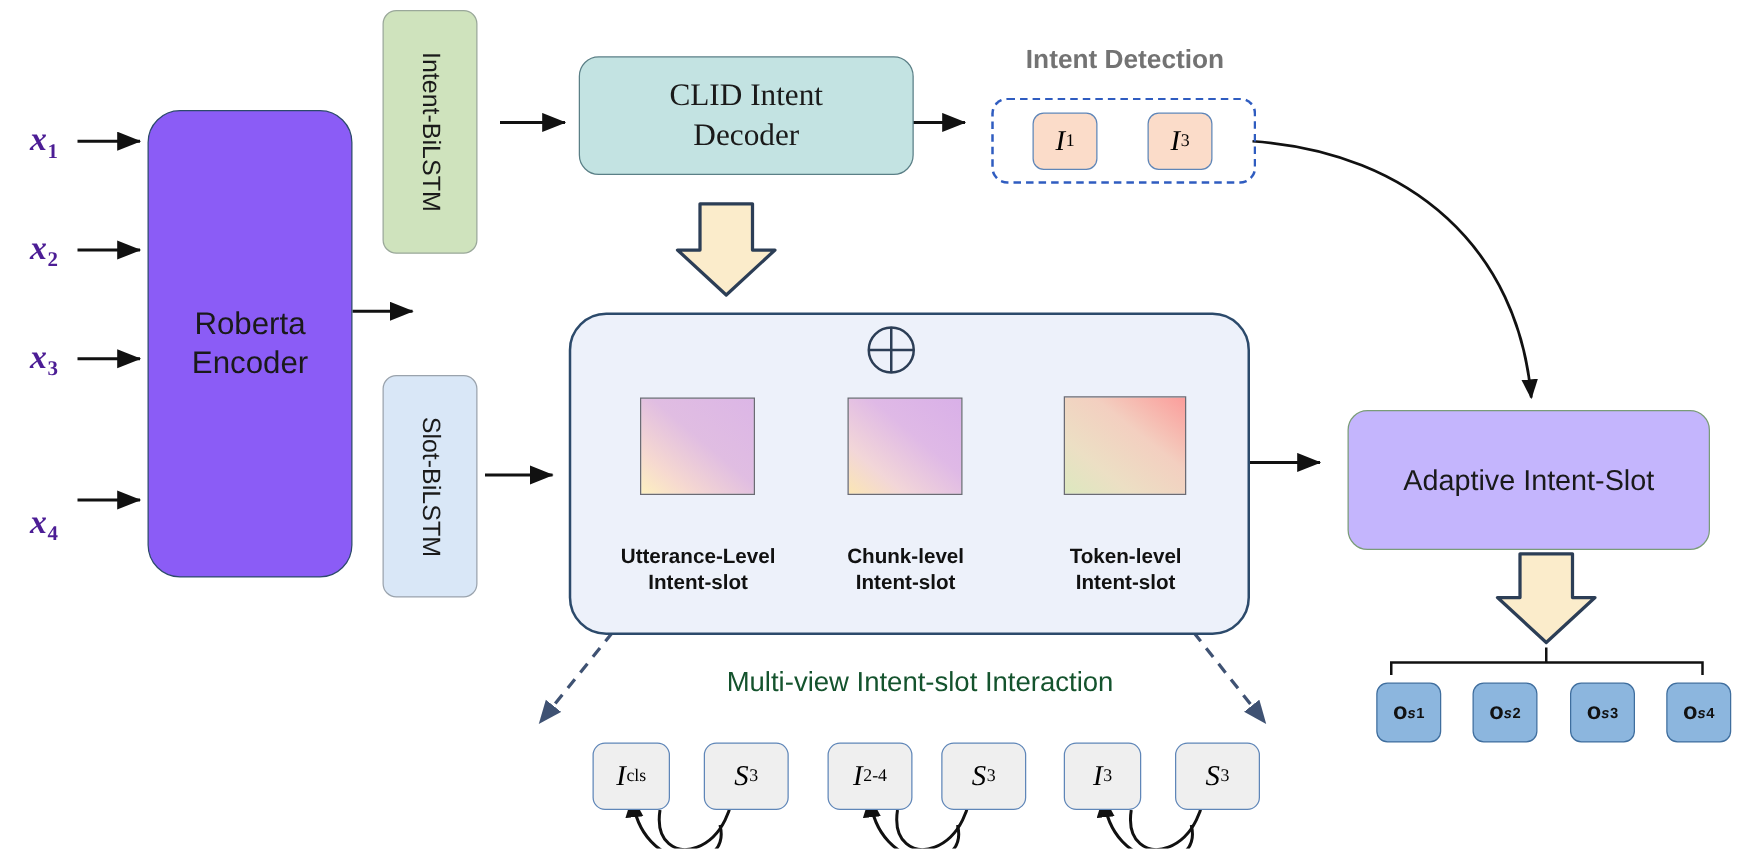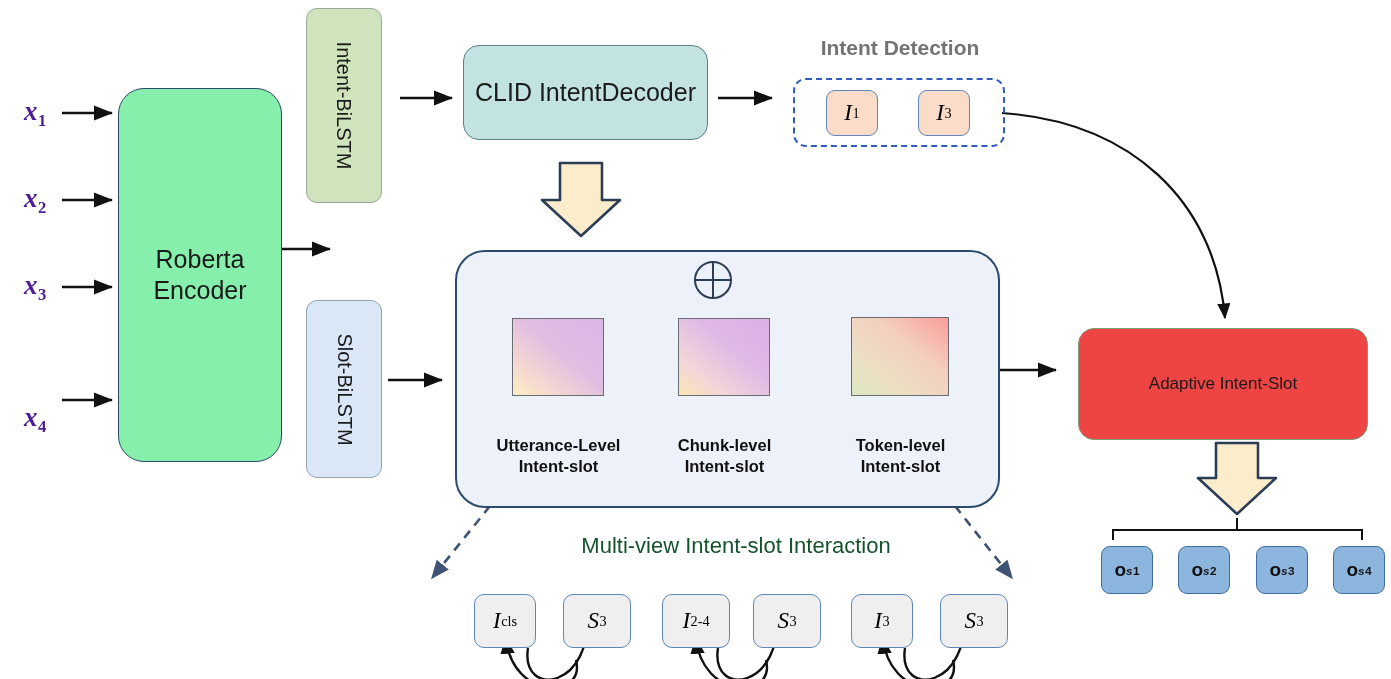--- a/index.html
+++ b/index.html
@@ -4,27 +4,27 @@
 <style>
   html,body{margin:0;padding:0;background:#ffffff;}
   body{font-family:"Liberation Sans", sans-serif;}
   #stage{position:relative;width:1391px;height:679px;background:#fff;overflow:hidden;}
   .abs{position:absolute;box-sizing:border-box;}
   svg.layer{position:absolute;left:0;top:0;width:1391px;height:679px;pointer-events:none;}
 
   
   .node{display:flex;align-items:center;justify-content:center;text-align:center;
         line-height:1.25;color:#1a1a1a;}
-  .roberta{background:#86efac;border:1.6px solid #2c4a6b;border-radius:26px;
+  .roberta{background:#8b5cf6;border:1.6px solid #2c4a6b;border-radius:26px;
            font-size:25px;}
   .bilstm-intent{background:#cfe3bd;border:1.4px solid #9aa89a;border-radius:11px;font-size:20px;}
   .bilstm-slot{background:#d9e7f7;border:1.4px solid #9aa3ad;border-radius:11px;font-size:20px;}
   .vtext{white-space:nowrap;transform:rotate(90deg);transform-origin:center;}
   .clid{background:#c3e3e2;border:1.5px solid #5a7f86;border-radius:16px;font-size:25px;}
-  .adaptive{background:#ef4444;border:1.5px solid #7a9c78;border-radius:16px;font-size:17px;text-align:center;}
+  .adaptive{background:#c4b5fd;border:1.5px solid #7a9c78;border-radius:16px;font-size:23px;text-align:center;}
   .multiview{background:#edf1fa;border:2px solid #2c4a6b;border-radius:30px;}
   .dashbox{border:2.4px dashed #2f5cc0;border-radius:13px;background:transparent;}
   .intent-chip{background:#fbdcc9;border:1.6px solid #5f86b8;border-radius:9px;
                display:flex;align-items:center;justify-content:center;font-size:23px;
                font-family:"Liberation Serif", serif;font-style:italic;}
   .slot-chip{background:#8cb6de;border:1.6px solid #3f6e9e;border-radius:9px;
              display:flex;align-items:center;justify-content:center;font-size:19px;
              font-weight:bold;color:#111;}
   .io-chip{background:#efefef;border:1.8px solid #5f86b8;border-radius:10px;
            display:flex;align-items:center;justify-content:center;
@@ -117,21 +117,21 @@
   </div>
 
   <div class="abs node bilstm-intent" style="left:306px;top:8px;width:76px;height:195px;">
     <span class="vtext">Intent-BiLSTM</span>
   </div>
 
   <div class="abs node bilstm-slot" style="left:306px;top:300px;width:76px;height:178px;">
     <span class="vtext">Slot-BiLSTM</span>
   </div>
 
-  <div class="abs node clid" style="left:463px;top:45px;width:245px;height:95px;flex-direction:row;">
+  <div class="abs node clid" style="left:463px;top:45px;width:268px;height:95px;flex-direction:column;font-family:Liberation Serif, serif;">
     <div>CLID Intent</div>
     <div>Decoder</div>
   </div>
 
   <div class="abs heading" style="left:790px;top:36px;width:220px;">Intent Detection</div>
   <div class="abs dashbox" style="left:793px;top:78px;width:212px;height:69px;"></div>
   <div class="abs intent-chip" style="left:826px;top:90px;width:52px;height:46px;">
     <span>I</span>
       <span class="sub">1</span>
   </div>

